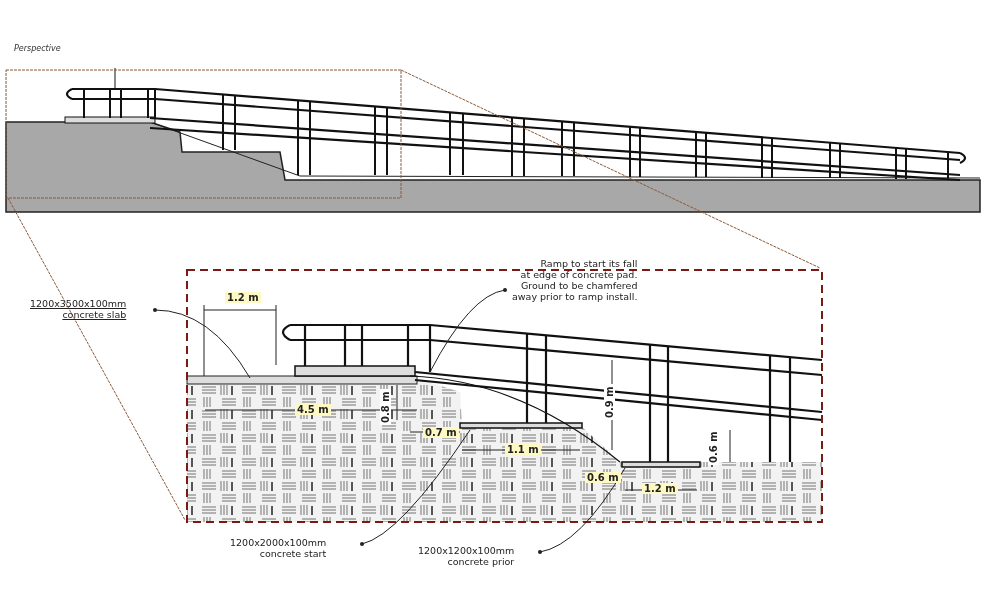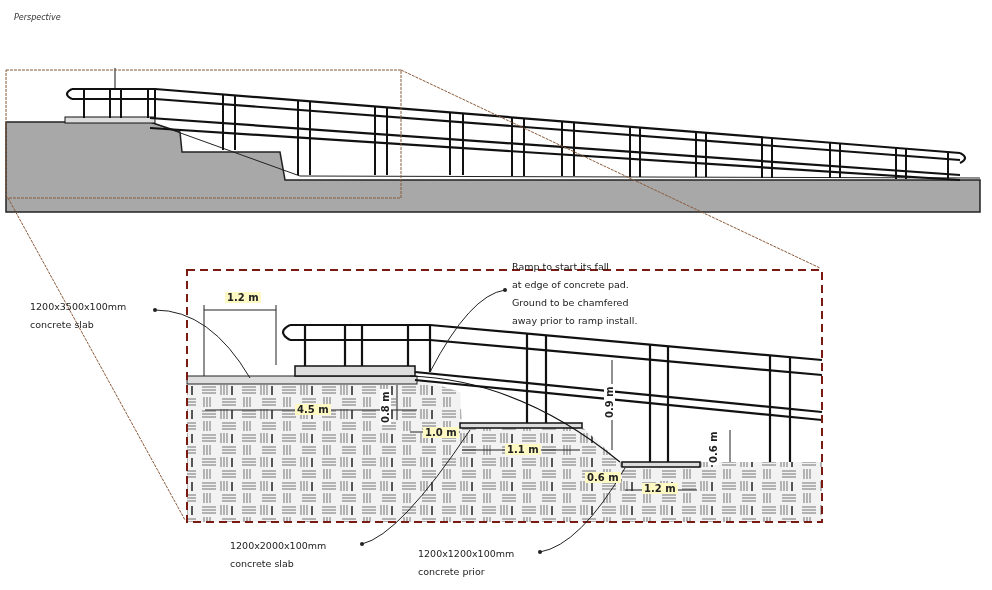--- a/index.html
+++ b/index.html
@@ -1,18 +1,18 @@
 <!DOCTYPE html>
 <html><head>
 <meta charset="utf-8">
 <style>
   html,body{margin:0;padding:0;background:#fff;}
   body{width:992px;height:590px;position:relative;overflow:hidden;font-family:"DejaVu Sans",sans-serif;}
-  .lbl{position:absolute;color:#222;font-size:9.5px;line-height:18px;white-space:pre;}
-  .title{position:absolute;left:14px;top:13px;font-size:8px;font-style:italic;color:#333;}
+  .lbl{position:absolute;color:#222;font-size:9.5px;line-height:11px;white-space:pre;text-align:right;}
+  .title{position:absolute;left:14px;top:44px;font-size:8px;font-style:italic;color:#333;}
   .dim{position:absolute;font-size:10px;font-weight:bold;color:#222;background:#fef9c3;padding:0 2px;line-height:11px;}
   .vdim{position:absolute;font-size:10px;font-weight:bold;color:#222;transform:rotate(-90deg);transform-origin:left top;background:#fff;padding:0 2px;}
   svg{position:absolute;left:0;top:0;}
 </style>
 </head>
 <body>
 
 <div class="title">Perspective</div>
 
 <svg width="992" height="590" viewBox="0 0 992 590">
@@ -143,32 +143,32 @@
     </g>
     <g fill="#222">
       <circle cx="155" cy="310" r="2"></circle>
         <circle cx="505" cy="290" r="2"></circle>
       <circle cx="362" cy="544" r="2"></circle>
         <circle cx="540" cy="552" r="2"></circle>
     </g>
   </g>
 </svg>
 
-<div class="lbl" style="left:30px;top:298px;">1200x3500x100mm
+<div class="lbl" style="left:30px;top:298px;text-decoration:underline;">1200x3500x100mm
 concrete slab</div>
 <div class="lbl" style="left:512px;top:258px;">Ramp to start its fall
 at edge of concrete pad.
 Ground to be chamfered
 away prior to ramp install.</div>
 <div class="lbl" style="left:230px;top:537px;">1200x2000x100mm
-concrete slab</div>
+concrete start</div>
 <div class="lbl" style="left:418px;top:545px;">1200x1200x100mm
 concrete prior</div>
 
 <div class="dim" style="left:225px;top:292px;">1.2 m</div>
 <div class="dim" style="left:295px;top:404px;">4.5 m</div>
 <div class="vdim" style="left:380px;top:425px;">0.8 m</div>
-<div class="dim" style="left:423px;top:427px;">1.0 m</div>
+<div class="dim" style="left:423px;top:427px;">0.7 m</div>
 <div class="dim" style="left:505px;top:444px;">1.1 m</div>
 <div class="vdim" style="left:604px;top:420px;">0.9 m</div>
 <div class="vdim" style="left:708px;top:465px;">0.6 m</div>
 <div class="dim" style="left:585px;top:472px;">0.6 m</div>
 <div class="dim" style="left:642px;top:483px;">1.2 m</div>
 
 </body></html>

